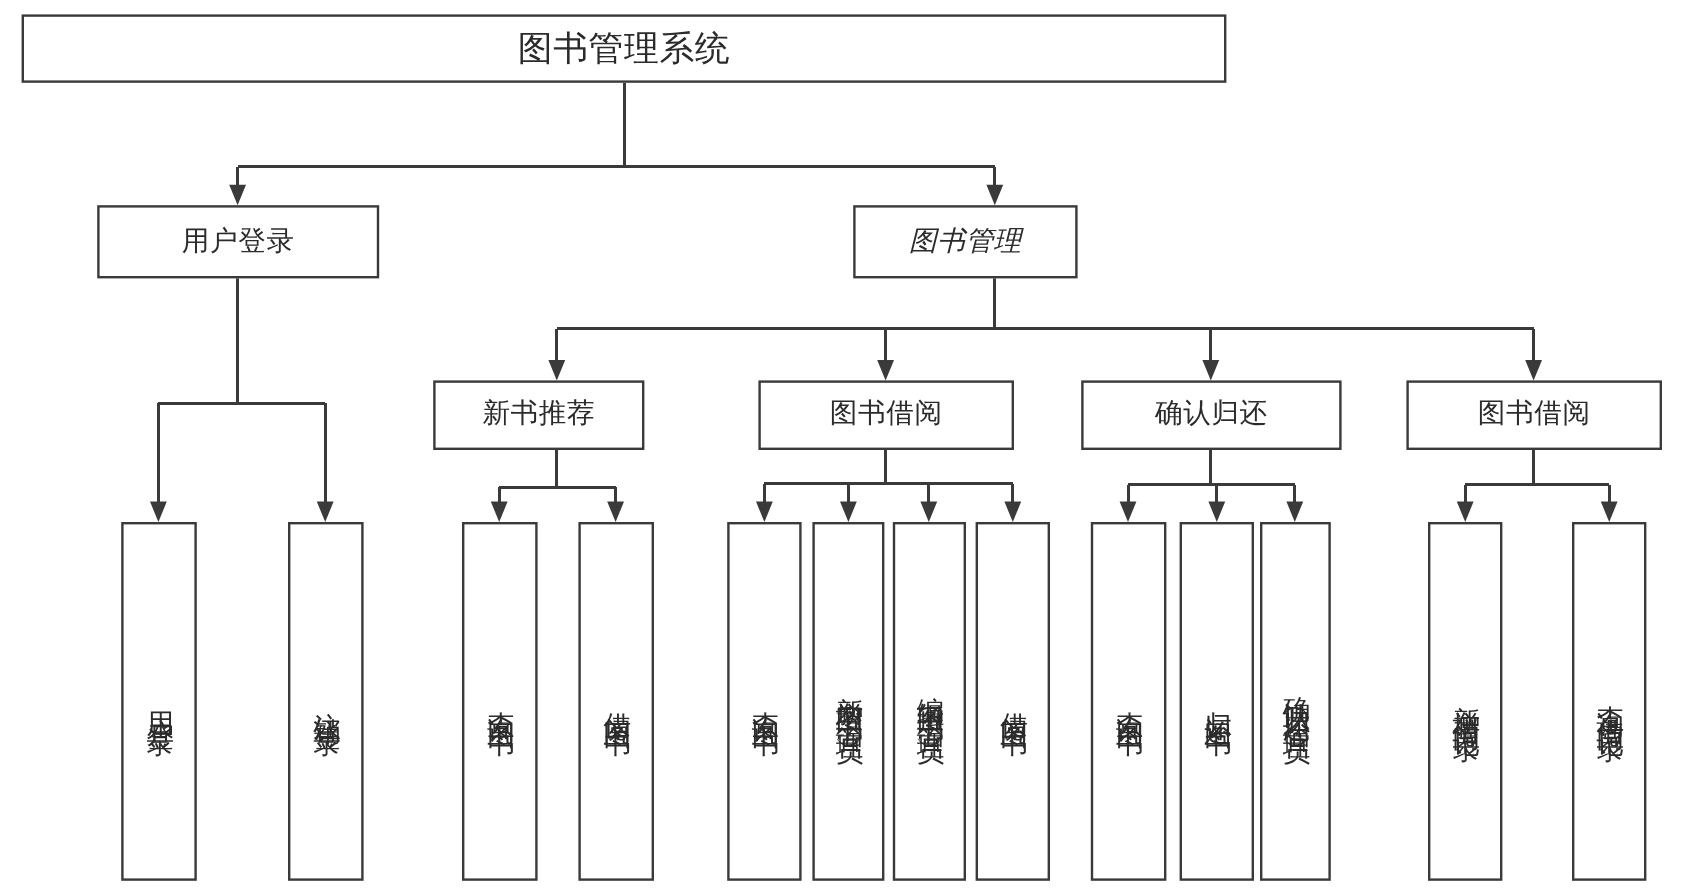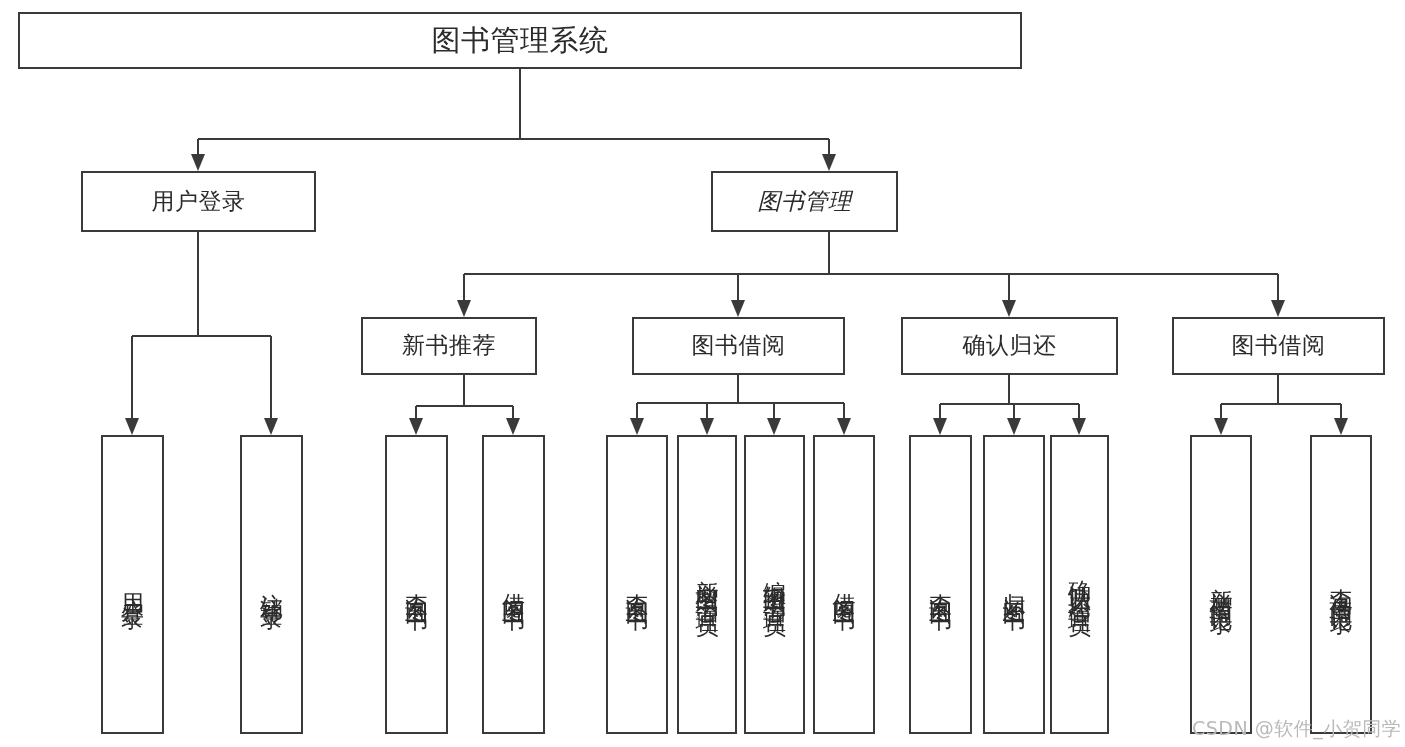--- a/index.html
+++ b/index.html
@@ -183,14 +183,13 @@
       <div class="node vertical" style="left: 1050px; top: 435px; width: 59px; height: 299px; border-color: rgb(58, 58, 58); background: rgb(255, 255, 255);">
         <span class="label" style="color: rgb(43, 43, 43);">确认归还（管理员）</span>
       </div>
       <div class="node vertical" style="left: 1190px; top: 435px; width: 62px; height: 299px; border-color: rgb(58, 58, 58); background: rgb(255, 255, 255);">
         <span class="label" style="color: rgb(43, 43, 43);">新增借阅记录</span>
       </div>
       <div class="node vertical" style="left: 1310px; top: 435px; width: 62px; height: 299px; border-color: rgb(58, 58, 58); background: rgb(255, 255, 255);">
         <span class="label" style="color: rgb(43, 43, 43);">查询借阅记录</span>
       </div>
     </div>
-  <div class="watermark" style="left: 1192px; top: 716px; color: rgb(185, 185, 185);">CSDN @软件_小贺同学</div>
 </div>
 
 </body></html>

